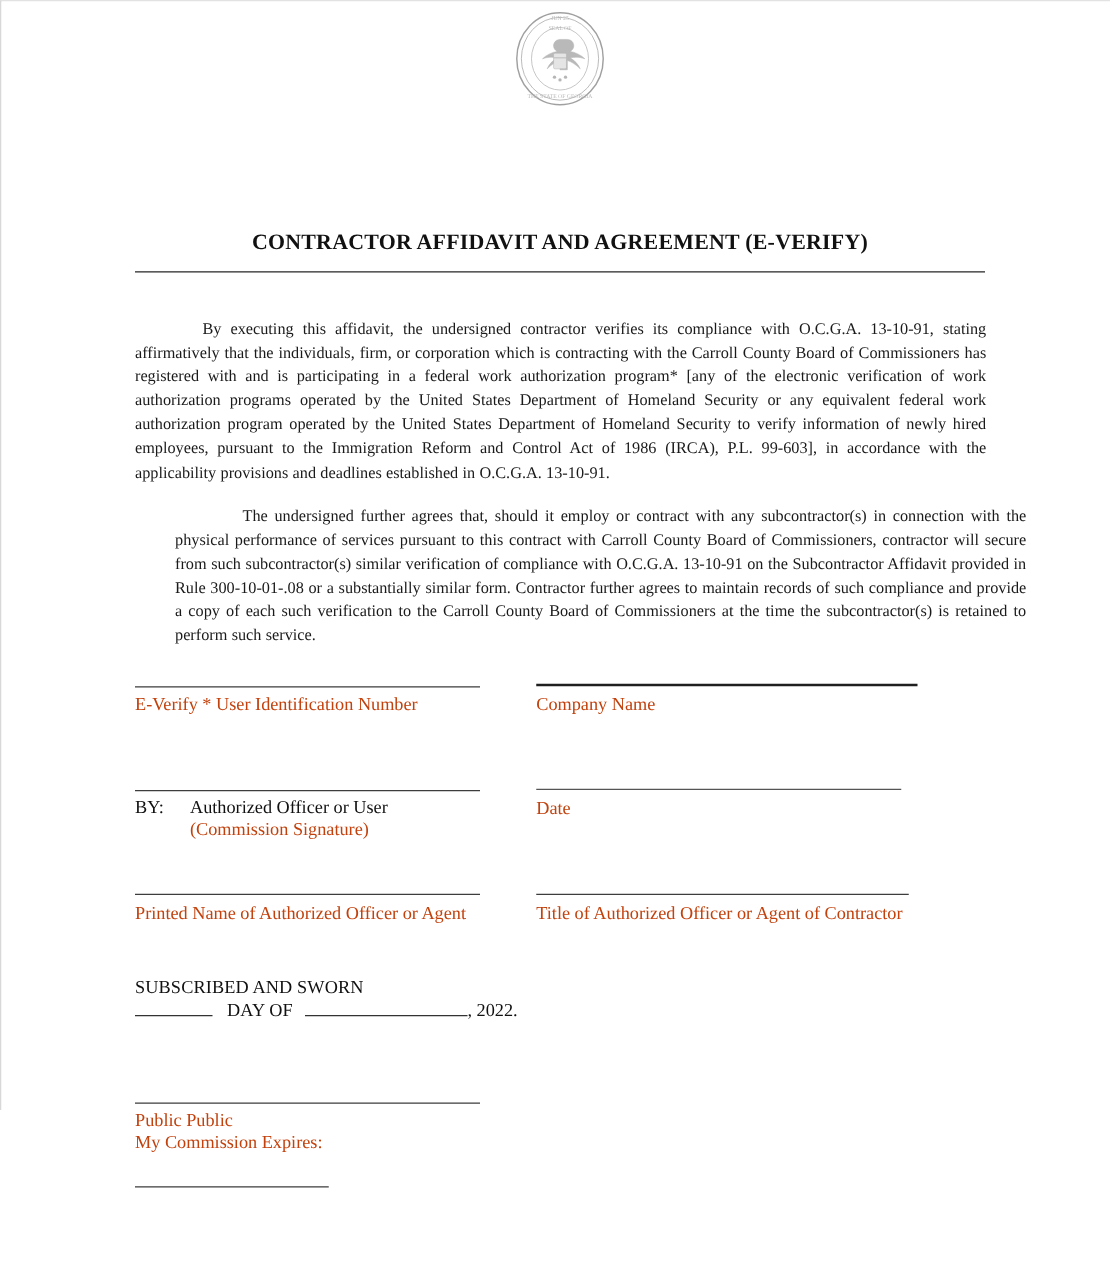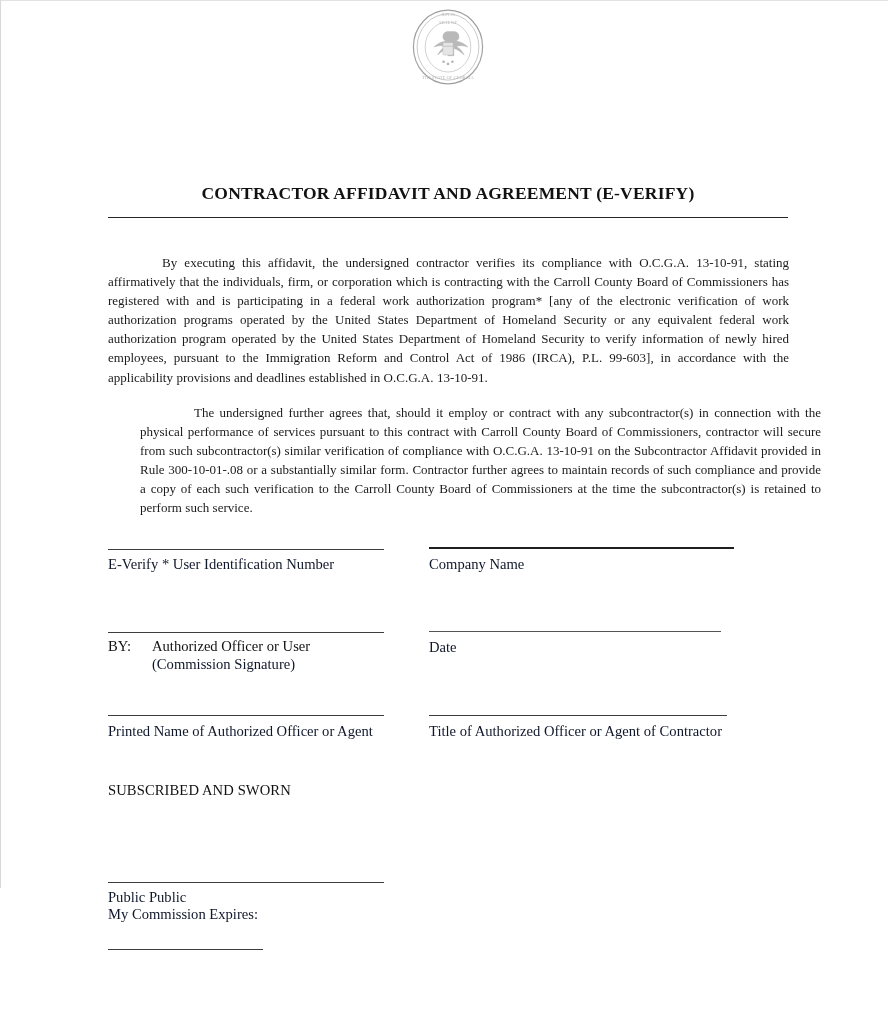--- a/index.html
+++ b/index.html
@@ -94,21 +94,21 @@
     height: 0;
     border-top: 1.1px solid #555;
   }
   .rule.strong { border-top: 2px solid #1f1f1f; }
   .rule.medium { border-top: 1.4px solid #3d3d3d; }
 
   .lbl {
     position: absolute;
     font-size: 14.6px;
     line-height: 18px;
-    color: #0f172a;
+    color: #c2410c;
     white-space: nowrap;
   }
   .lbl.sub { line-height: 17.5px; }
 
   .by-row {
     position: absolute;
     white-space: nowrap;
     font-size: 14.6px;
     color: #111;
   }
@@ -192,20 +192,25 @@
       <div class="rule medium" style="left:0; top:714px; width:276px;"></div>
       <div class="lbl" style="left:0; top:721px;text-align:center;">Printed Name of Authorized Officer or Agent</div>
     </div>
     <div class="fld">
       <div class="rule medium" style="left:321px; top:714px; width:298px;"></div>
       <div class="lbl" style="left:321px; top:721px;">Title of Authorized Officer or Agent of Contractor</div>
     </div>
 
     <div class="notary-block" style="top:780px;">
       <div class="caps">SUBSCRIBED AND SWORN</div>
+      <div>
+        <span class="blank short"></span>
+        <span class="caps" style="padding:0 6px 0 8px;">DAY OF</span>
+        <span class="blank long"></span><span>, 2022.</span>
+      </div>
     </div>
 
     <div class="fld">
       <div class="rule medium" style="left:0; top:881px; width:276px;"></div>
       <div class="lbl" style="left:0; top:887px;">Public Public</div>
       <div class="lbl" style="left:0; top:904px;">My Commission Expires:</div>
       <div class="rule medium" style="left:0; top:948px; width:155px;"></div>
     </div>
 
   </div>

